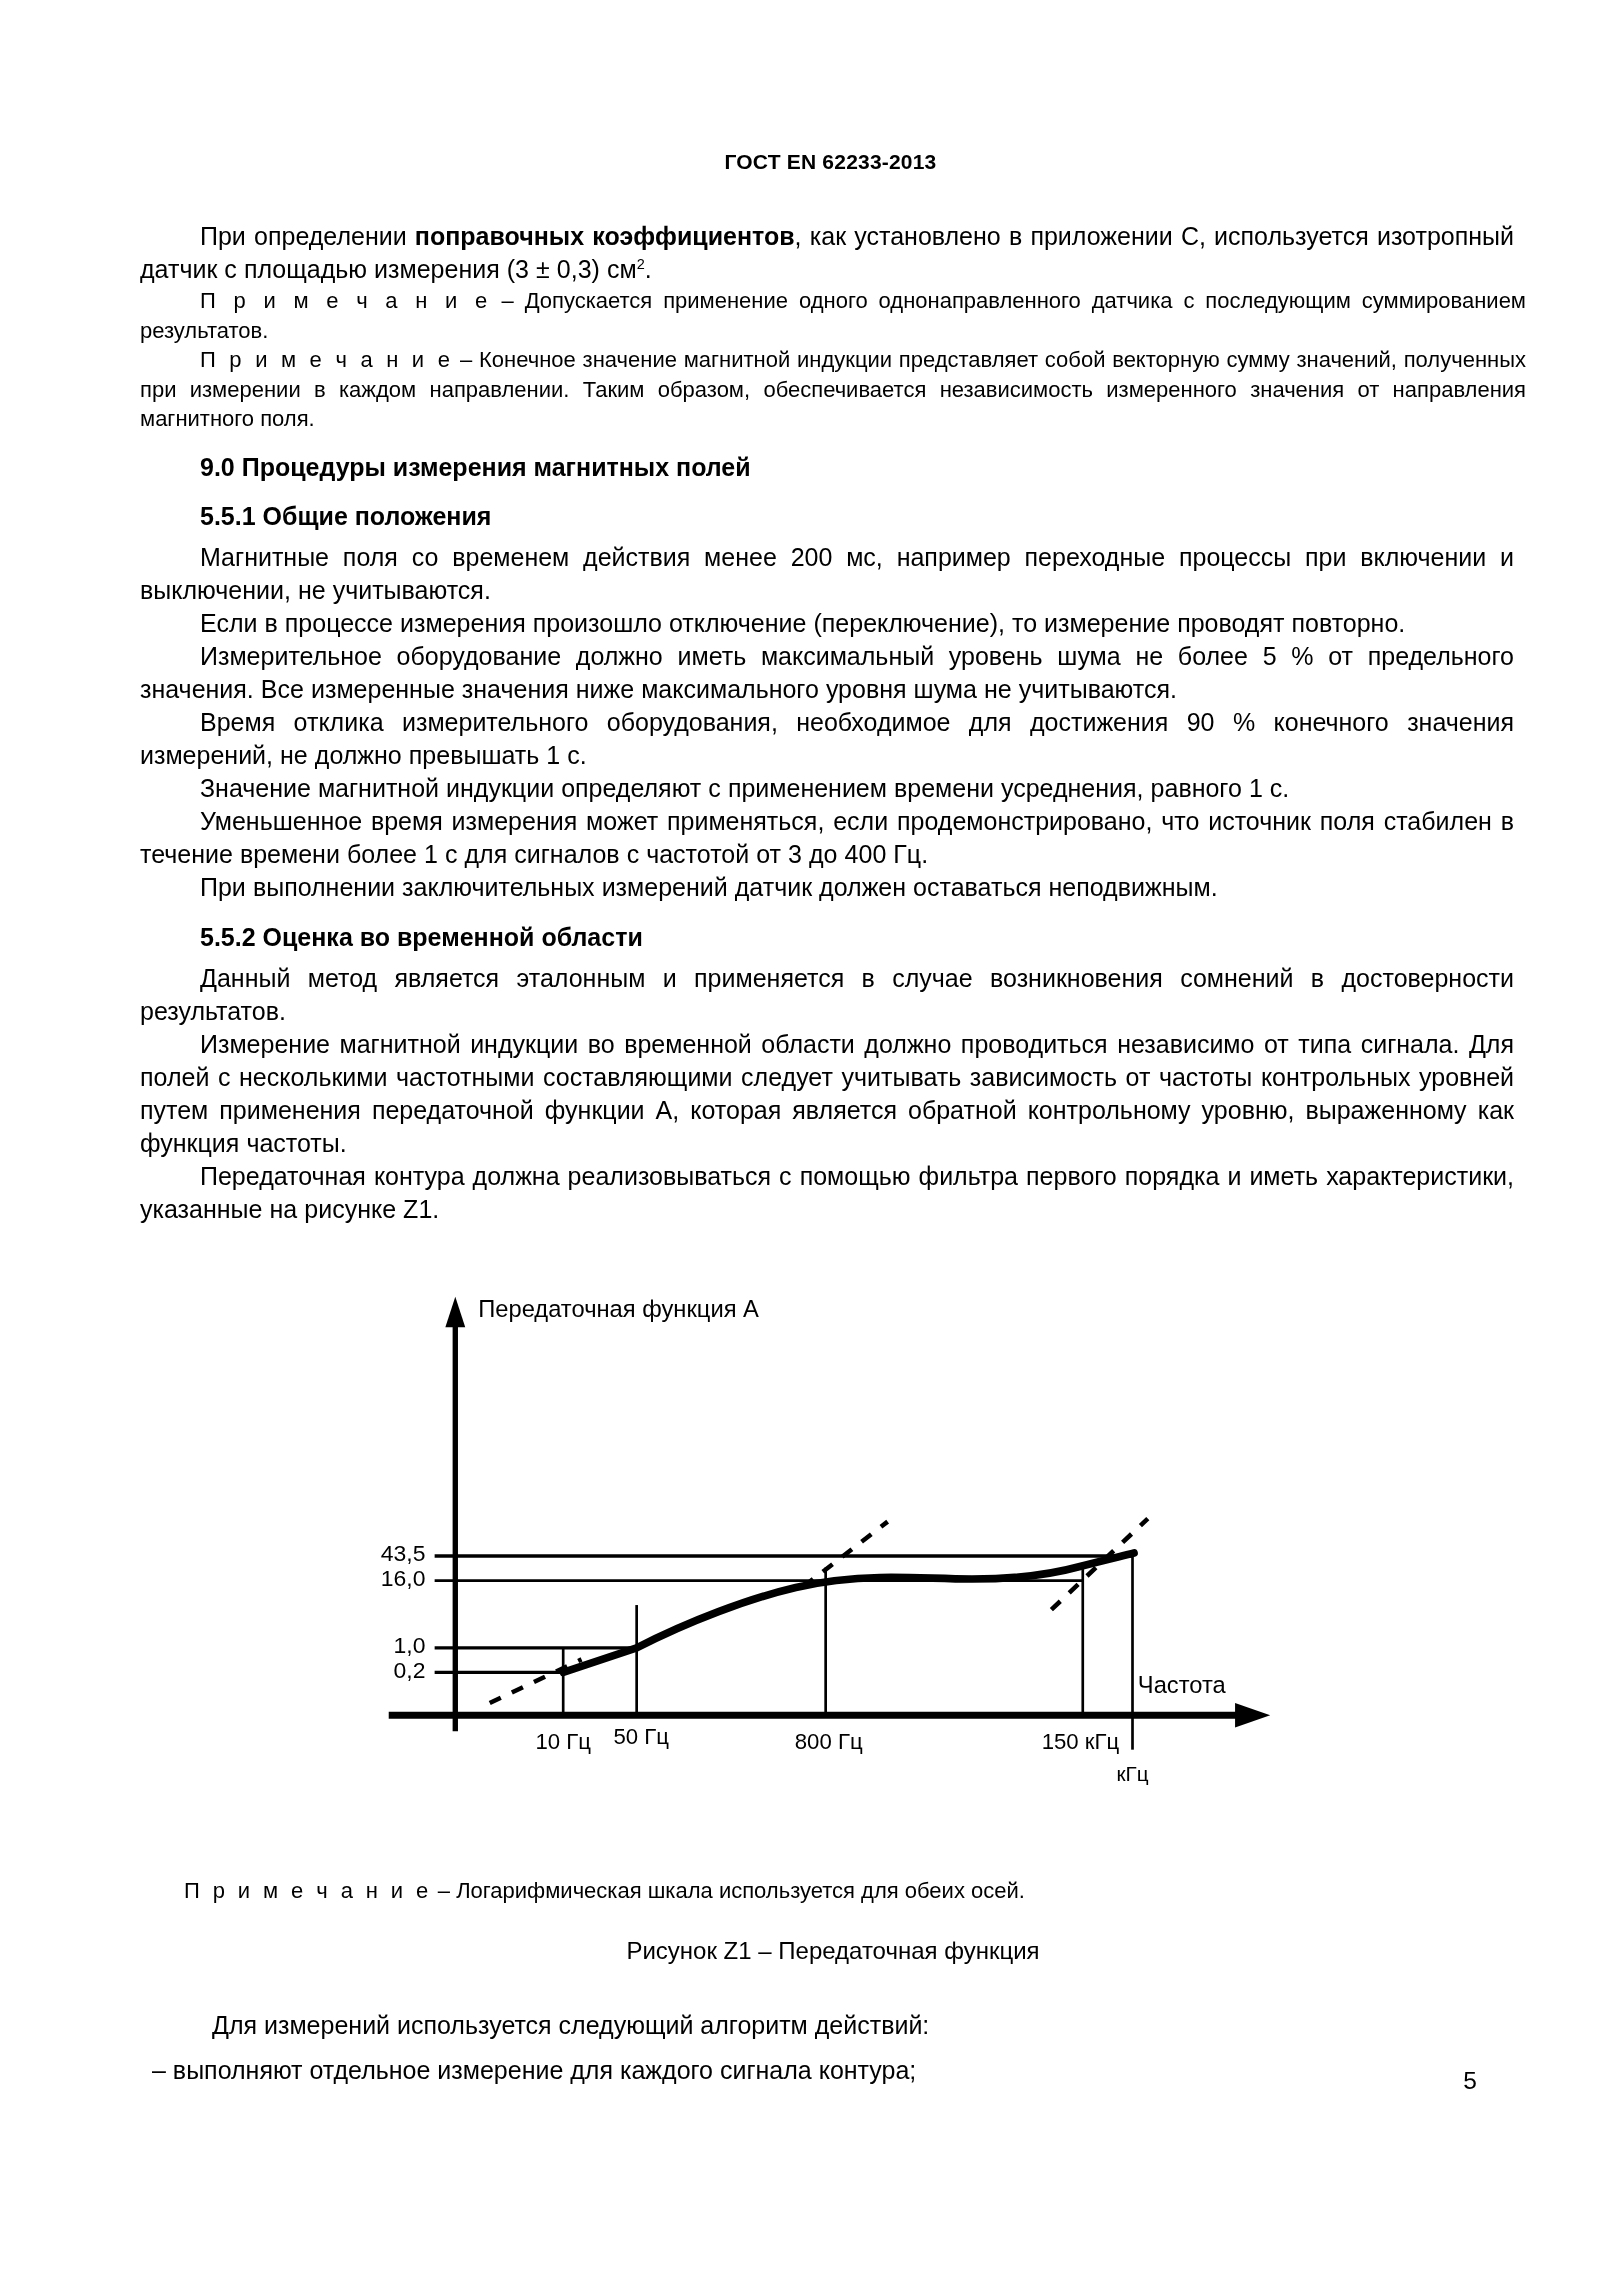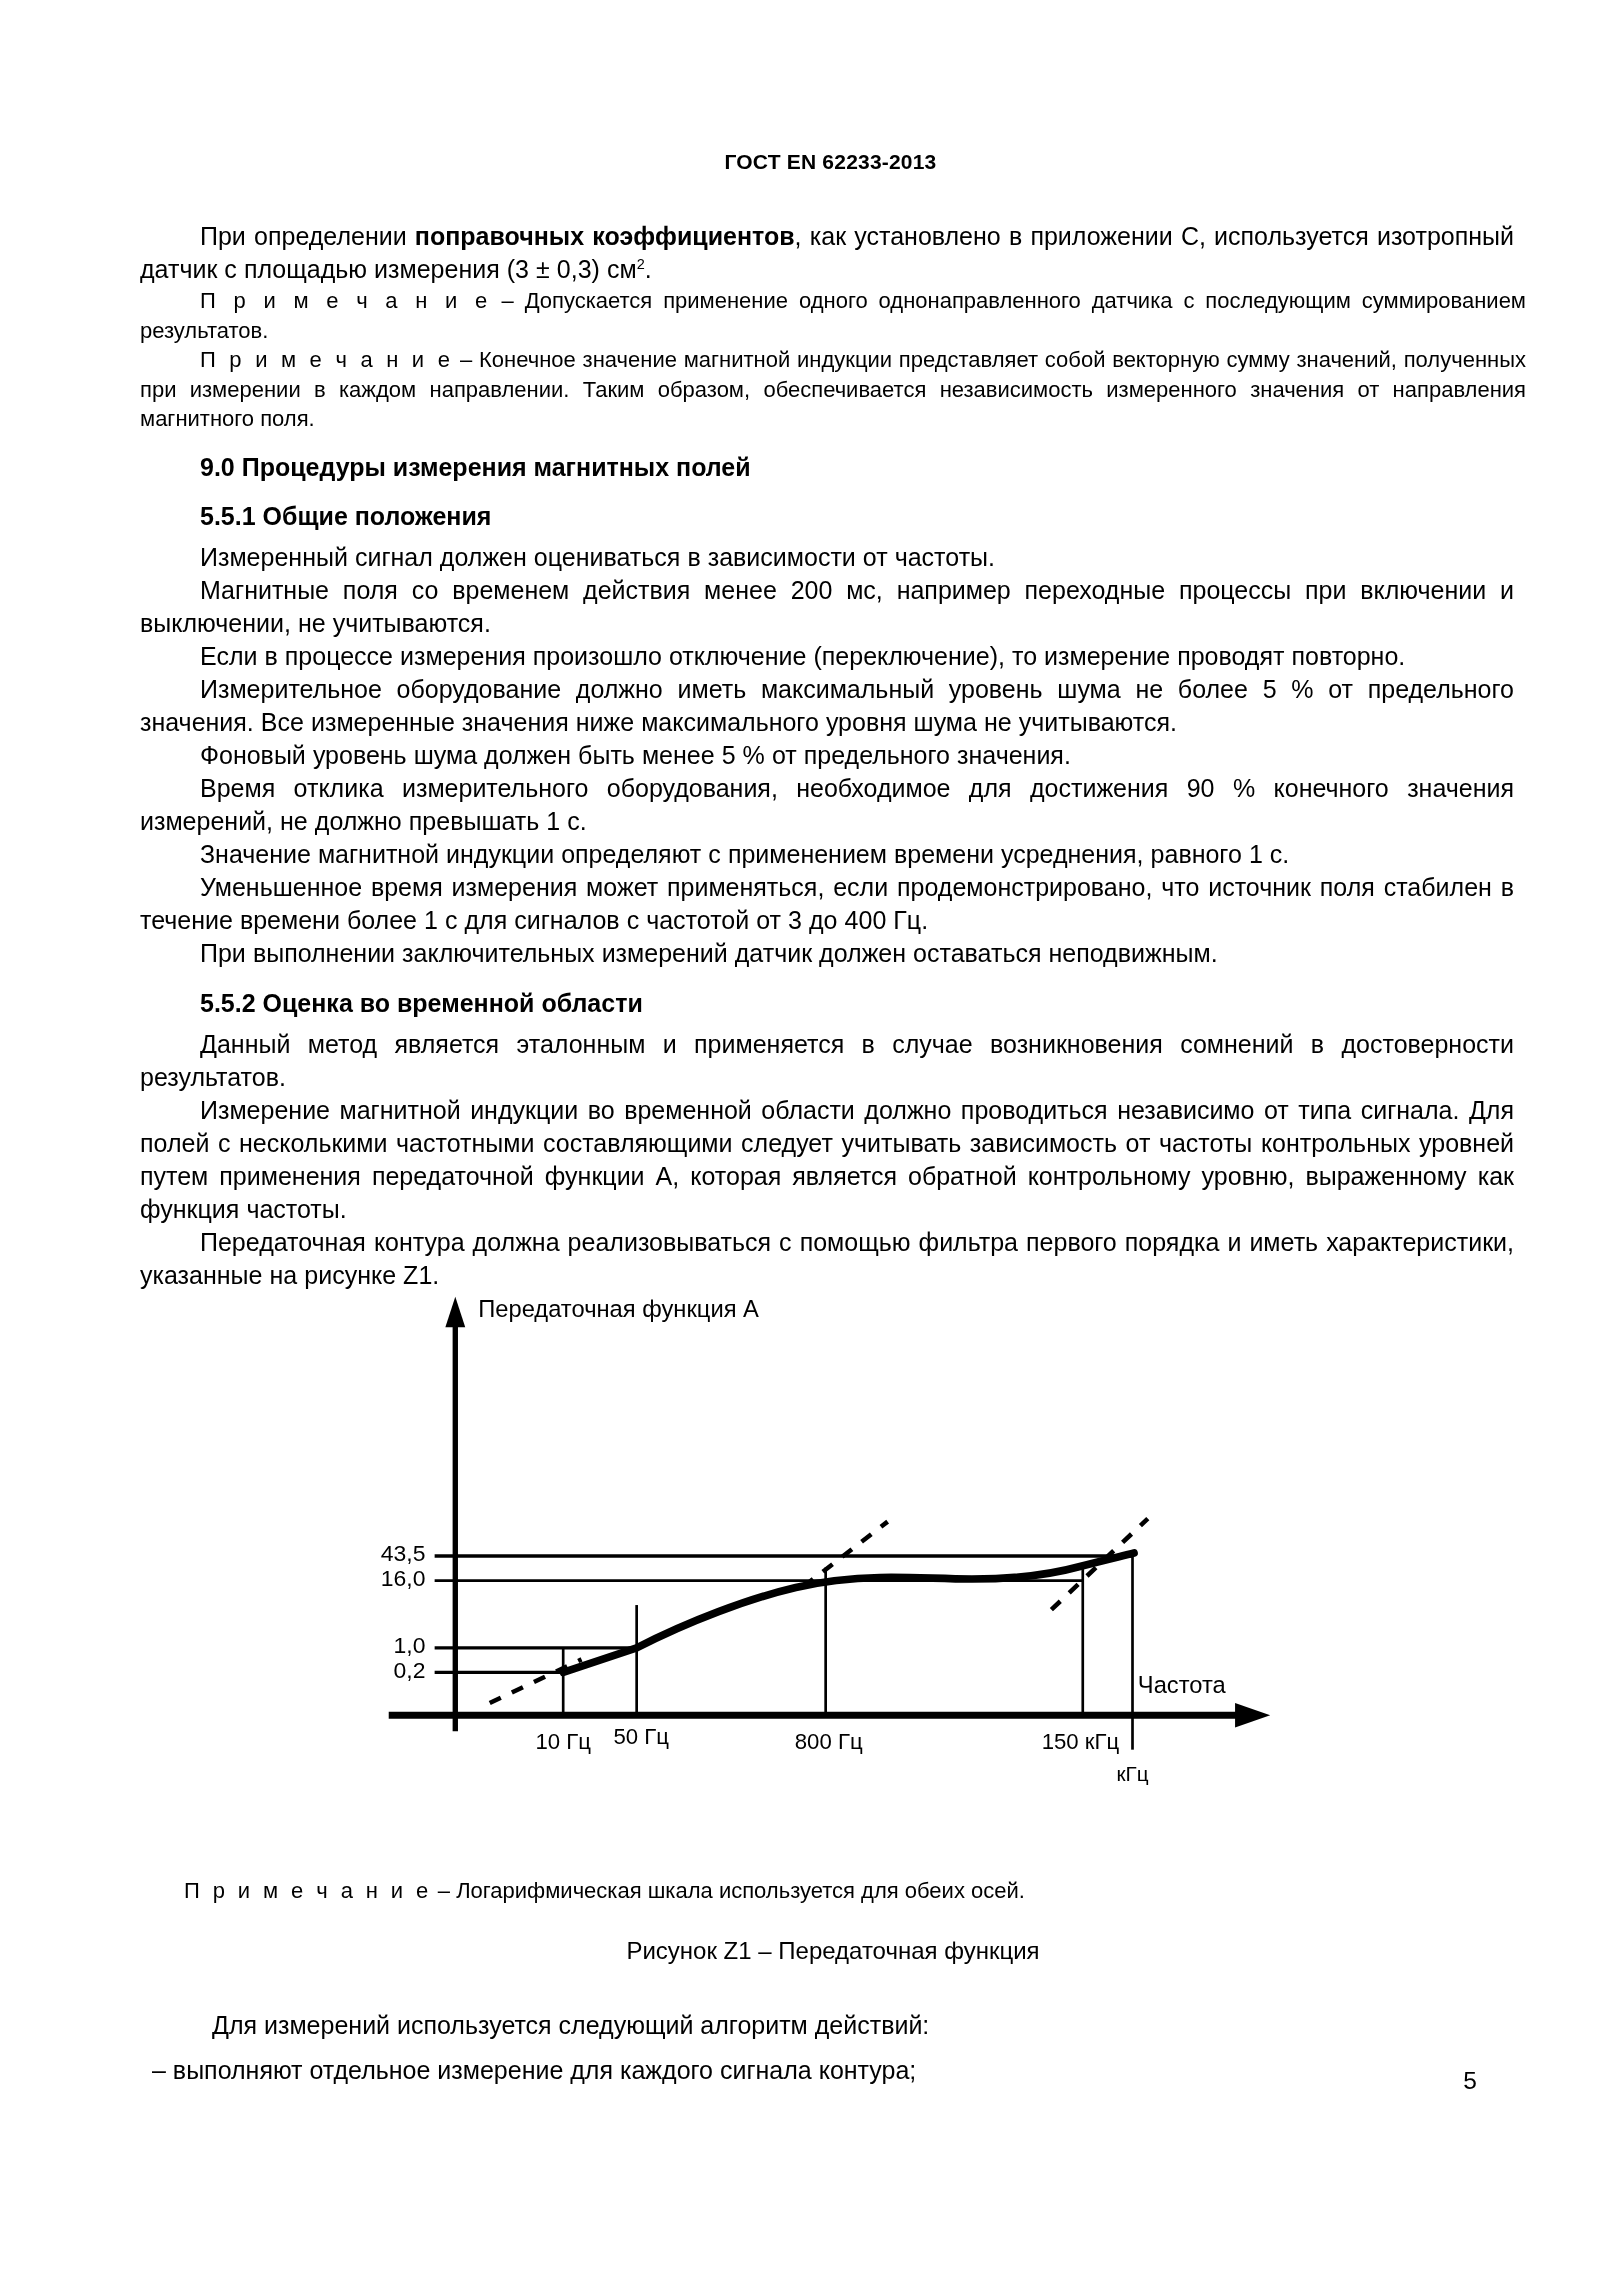--- a/index.html
+++ b/index.html
@@ -136,25 +136,23 @@
     <div class="gap-md"></div>
 
     <h3 class="head">9.0 Процедуры измерения магнитных полей</h3>
 
     <div class="gap-md"></div>
 
     <h3 class="head">5.5.1 Общие положения</h3>
 
     <div class="gap-sm"></div>
 
-    <p class="para nojust">Измеренный сигнал должен оцениваться в зависимости от частоты.</p>
     <p class="para">Магнитные поля со временем действия менее 200 мс, например переходные процессы при включении и выключении, не учитываются.</p>
     <p class="para">Если в процессе измерения произошло отключение (переключение), то измерение проводят повторно.</p>
     <p class="para">Измерительное оборудование должно иметь максимальный уровень шума не более 5 % от предельного значения. Все измеренные значения ниже максимального уровня шума не учитываются.</p>
-    <p class="para nojust">Фоновый уровень шума должен быть менее 5 % от предельного значения.</p>
     <p class="para">Время отклика измерительного оборудования, необходимое для достижения 90 % конечного значения измерений, не должно превышать 1 с.</p>
     <p class="para nojust">Значение магнитной индукции определяют с применением времени усреднения, равного 1 с.</p>
     <p class="para">Уменьшенное время измерения может применяться, если продемонстрировано, что источник поля стабилен в течение времени более 1 с для сигналов с частотой от 3 до 400 Гц.</p>
     <p class="para nojust">При выполнении заключительных измерений датчик должен оставаться неподвижным.</p>
 
     <div class="gap-md"></div>
 
     <h3 class="head">5.5.2 Оценка во временной области</h3>
 
     <div class="gap-sm"></div>

